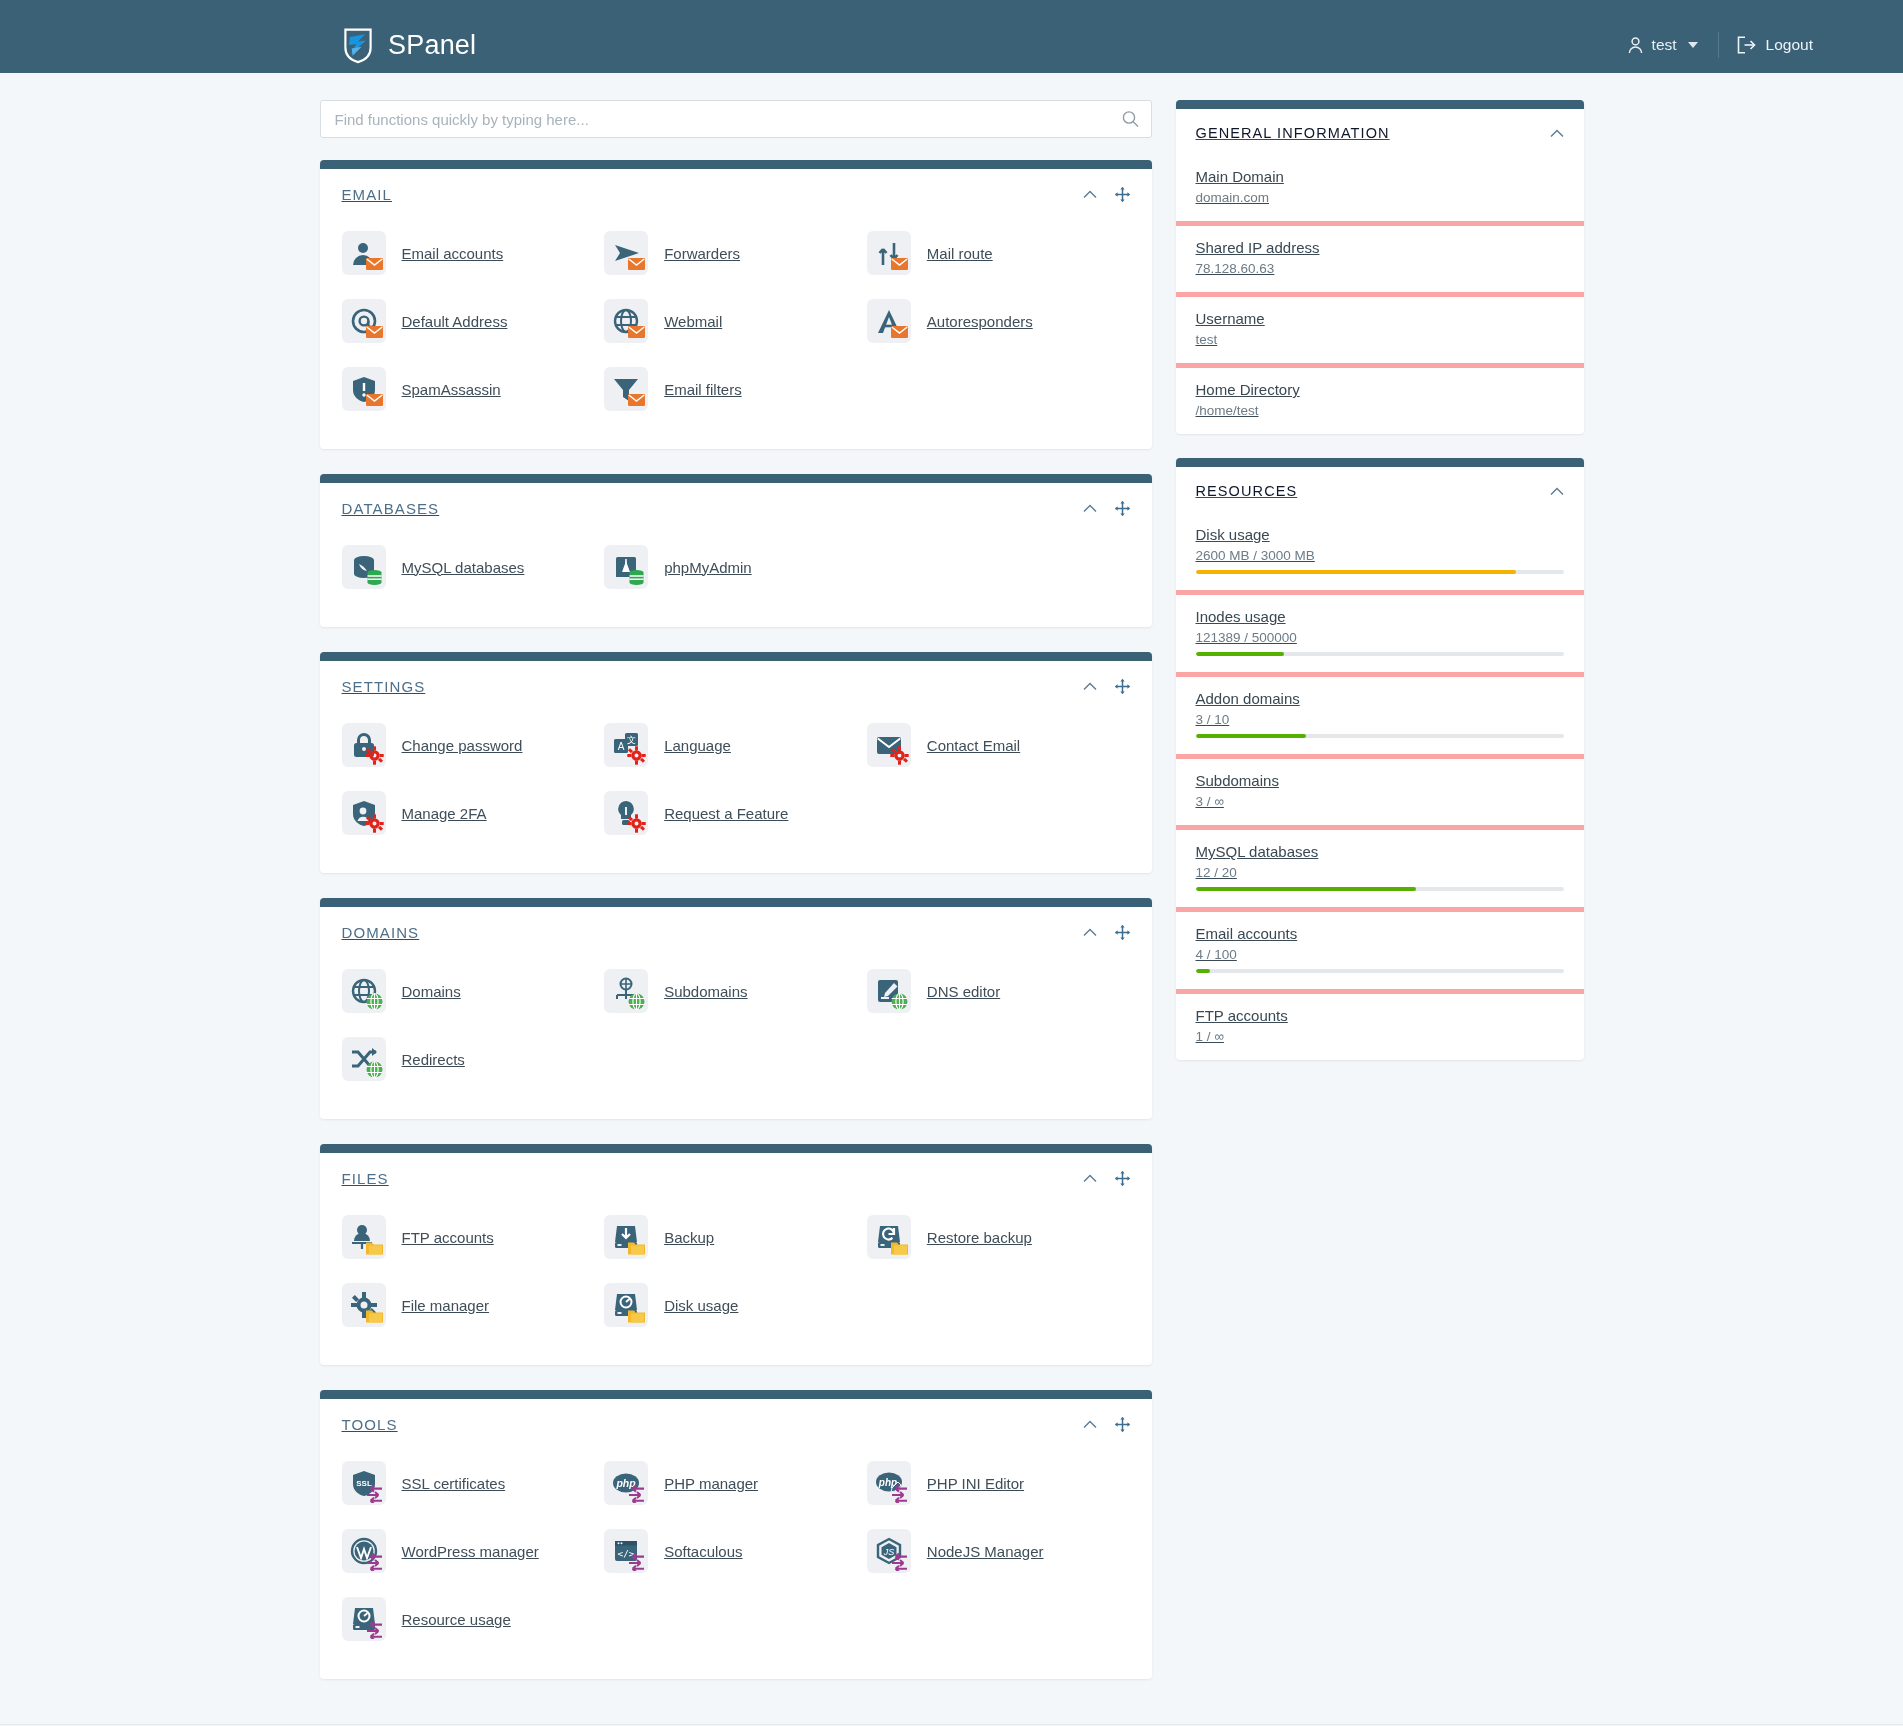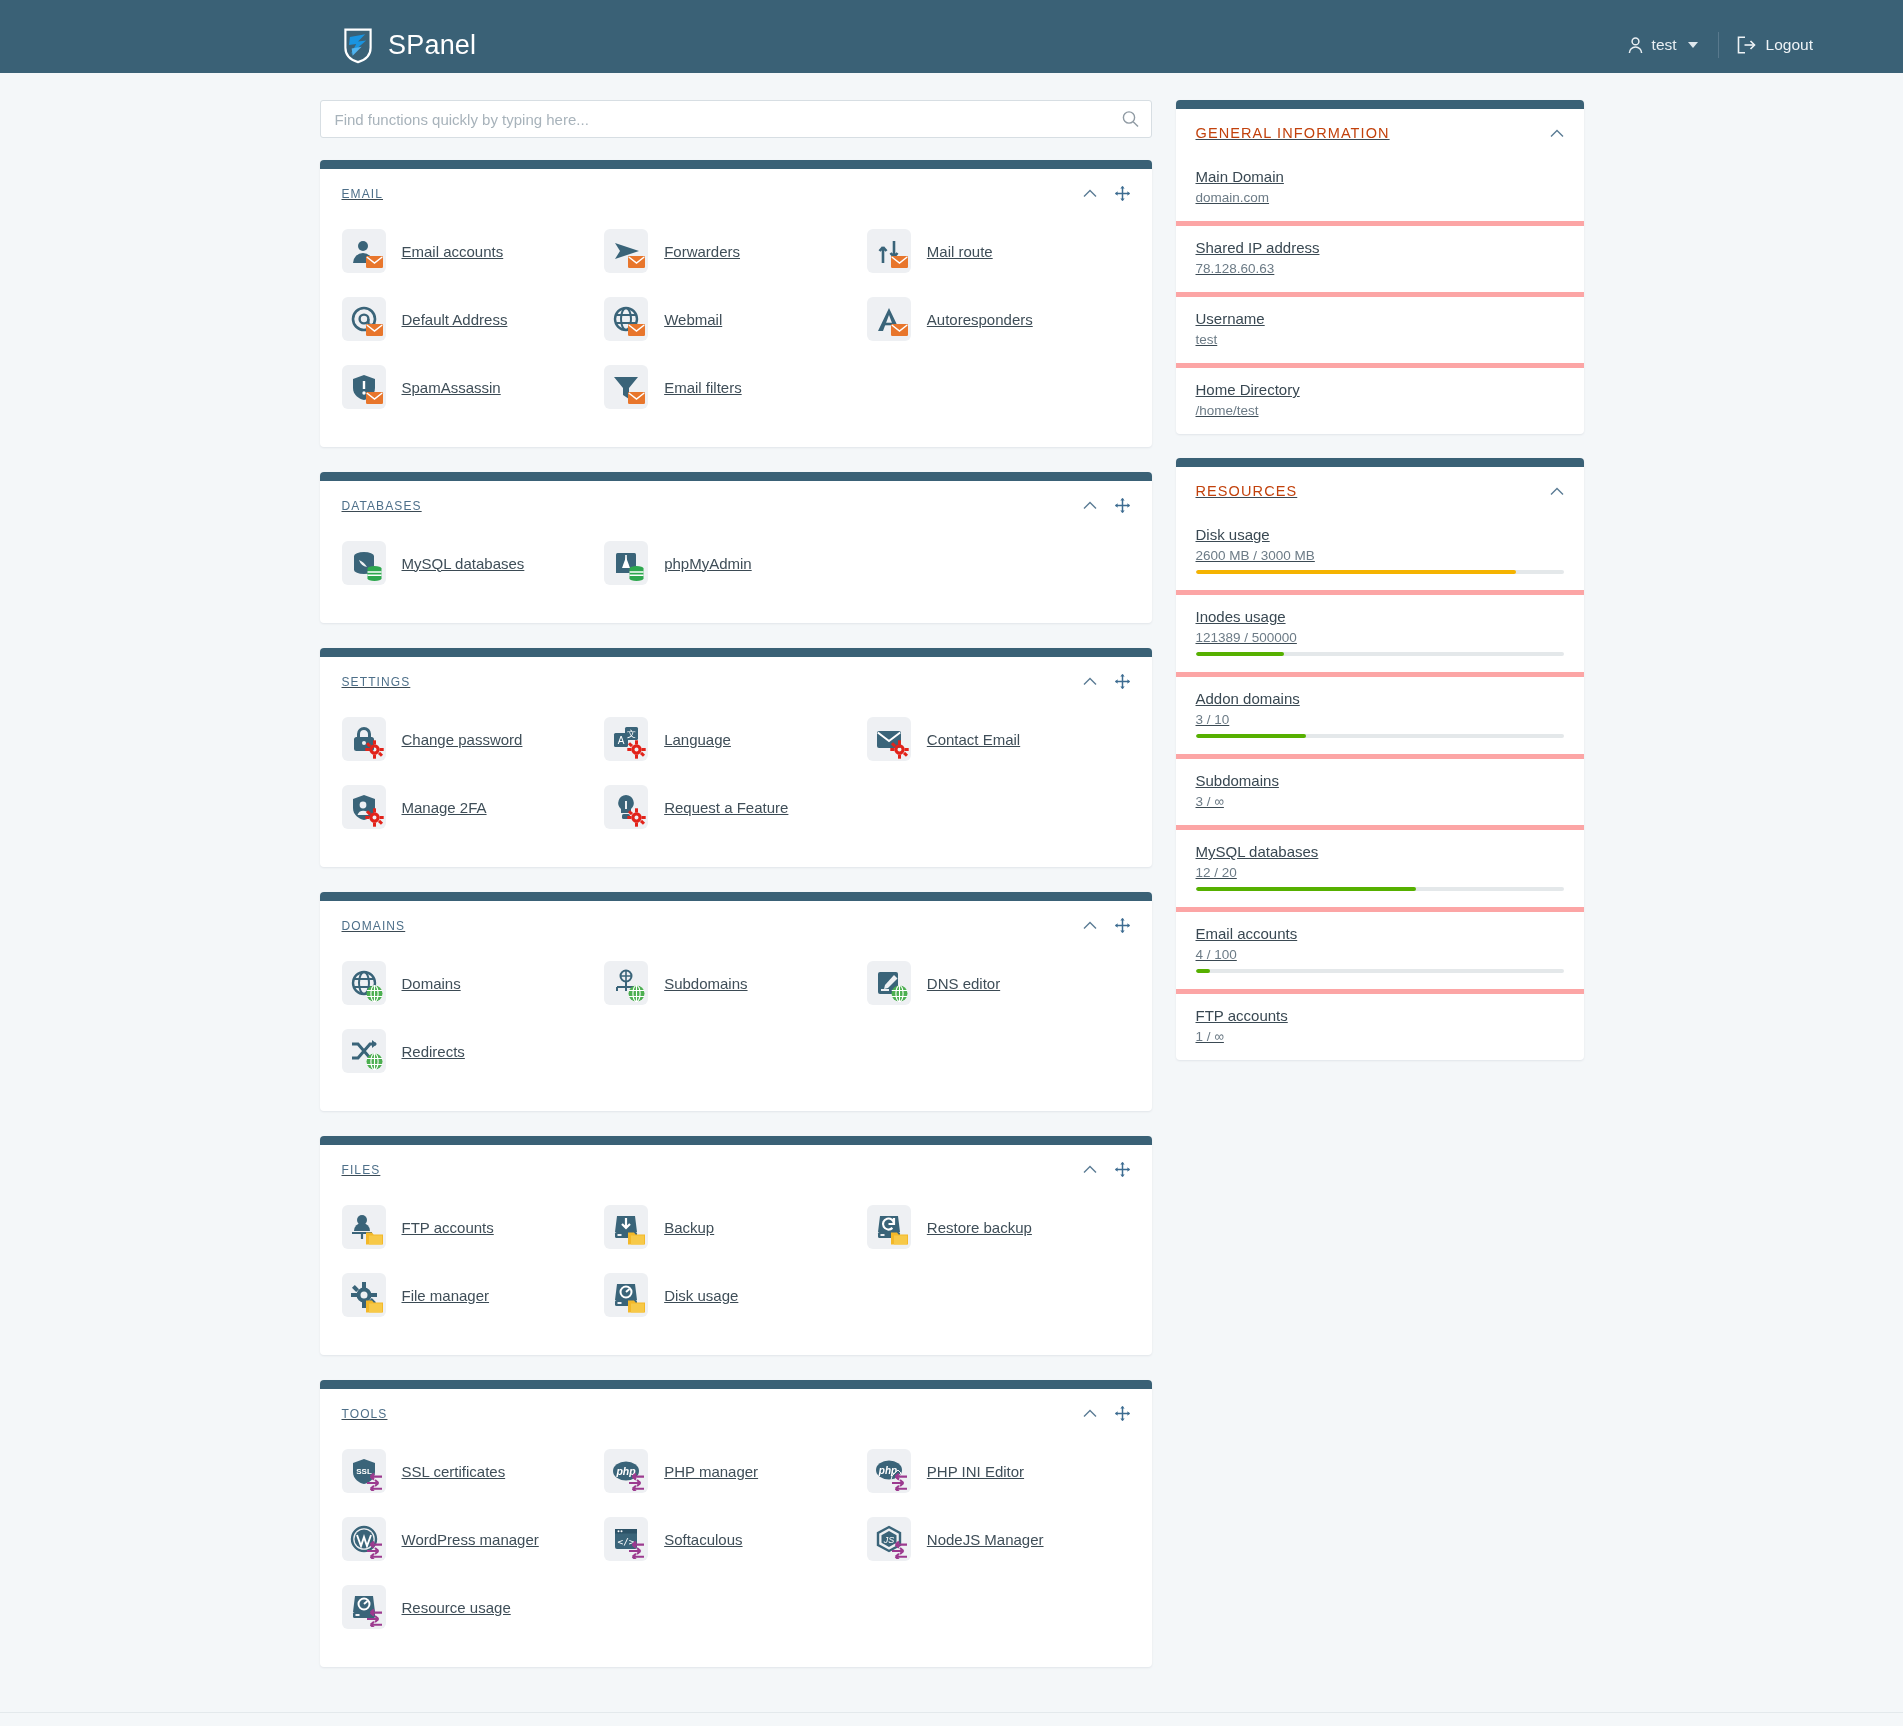--- a/index.html
+++ b/index.html
@@ -89,21 +89,21 @@
     margin-bottom: 25px;
     box-shadow: 0 1px 2px rgba(40,60,80,.09);
     overflow: hidden;
   }
   .card-topbar { height: 9px; background: #3a6176; }
   .card-head {
     display: flex; align-items: center; justify-content: space-between;
     padding: 17px 22px 6px 22px;
   }
   .card-title {
-    font-size: 12px;
+    font-size: 15px;
     letter-spacing: 1.1px;
     color: #4d6f89;
   }
   .card-actions { display: flex; align-items: center; gap: 18px; }
   .icon-btn { cursor: pointer; display: flex; align-items: center; }
 
   .card-body {
     padding: 10px 22px 26px 22px;
     display: flex;
     flex-wrap: wrap;
@@ -141,21 +141,21 @@
     border-radius: 4px;
     margin-bottom: 24px;
     box-shadow: 0 1px 2px rgba(40,60,80,.09);
     overflow: hidden;
   }
   .panel-topbar { height: 9px; background: #3a6176; }
   .panel-head {
     display: flex; align-items: center; justify-content: space-between;
     padding: 16px 20px 14px 20px;
   }
-  .panel-title { font-size: 14.5px; letter-spacing: 1.1px; color: #c2410c; }
+  .panel-title { font-size: 14.5px; letter-spacing: 1.1px; color: #0f172a; }
   .info-row {
     padding: 13px 20px 16px 20px;
     border-top: 5px solid #fca5a5;
   }
   .info-row:first-of-type { border-top: none; }
   .info-label { font-size: 15px; color: #394852; margin-bottom: 5px; }
   .info-value { font-size: 13.5px; color: #6c7b86; }
   .bar-track {
     margin-top: 7px;
     height: 4px;

